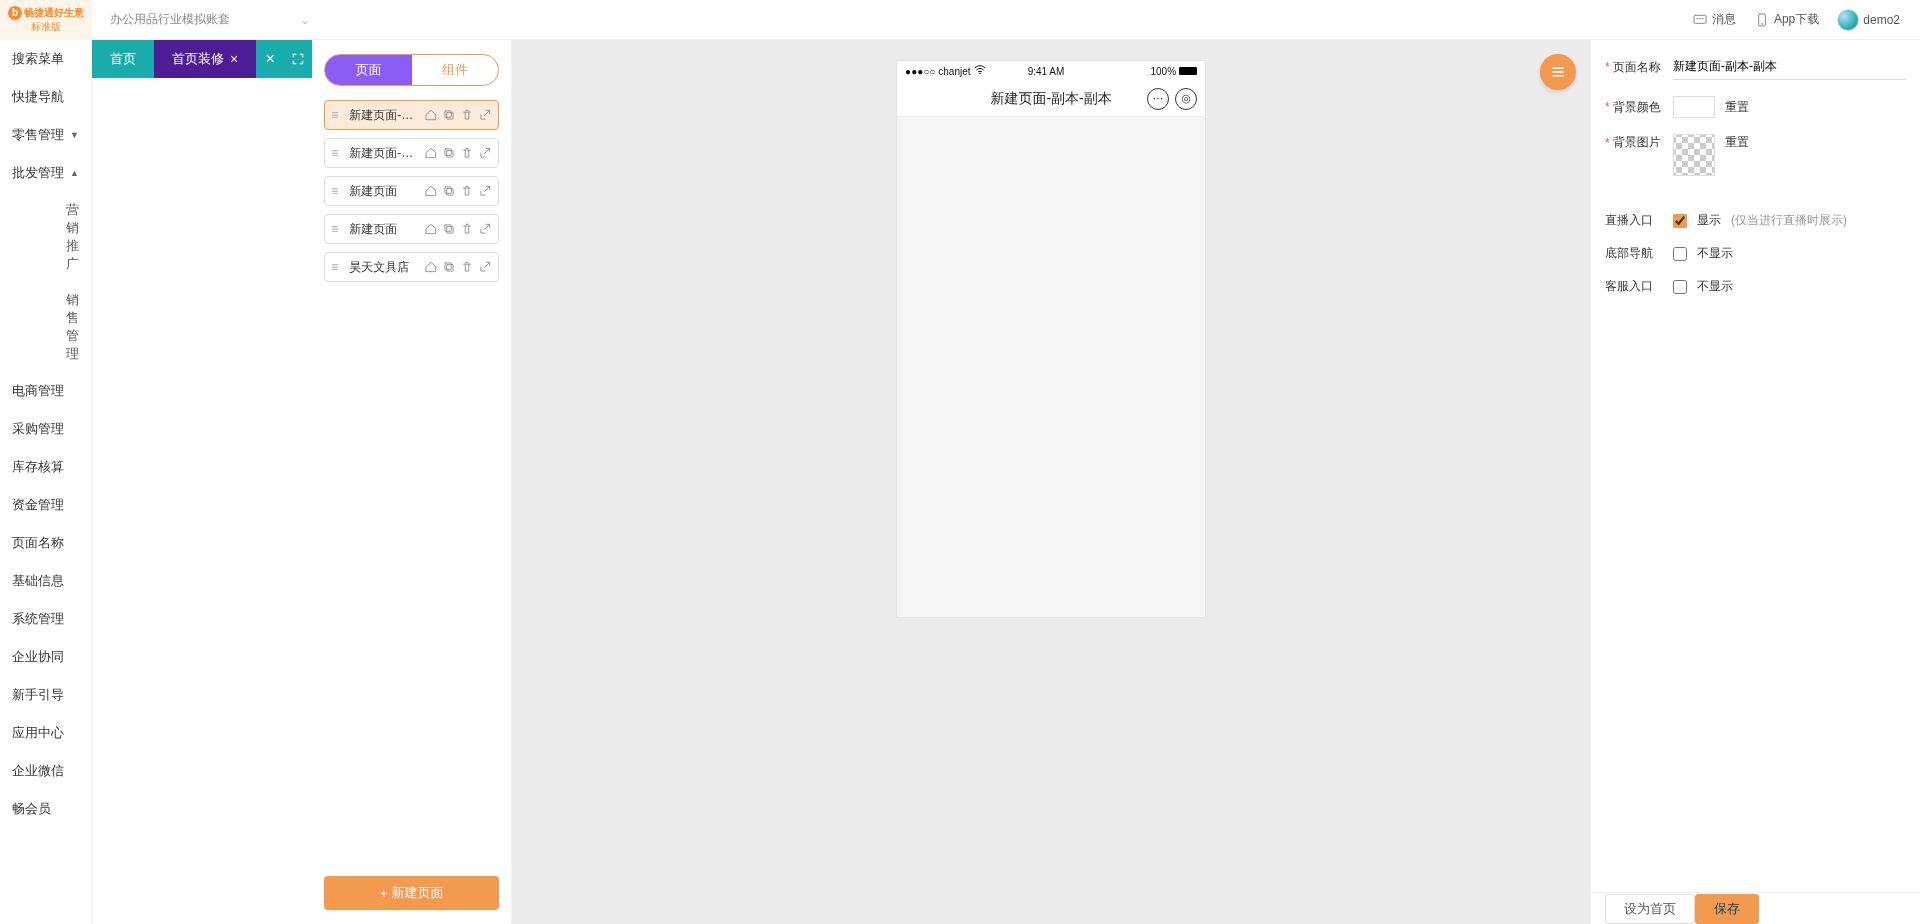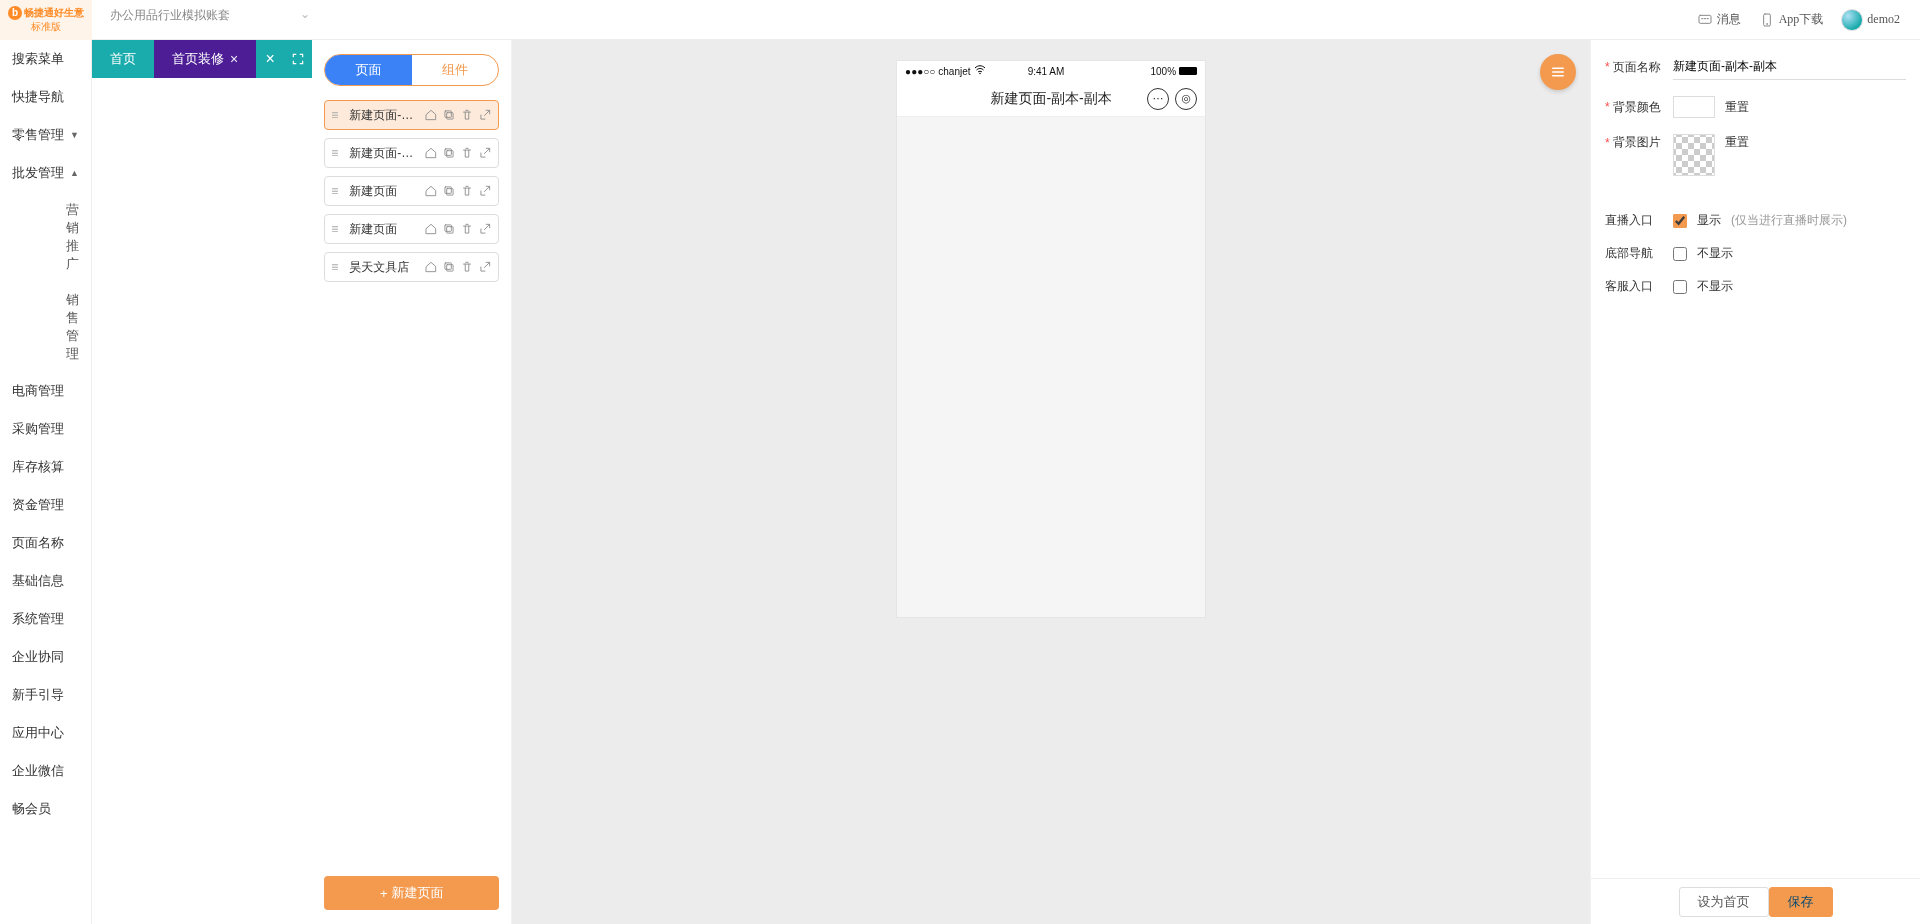--- a/index.html
+++ b/index.html
@@ -6,25 +6,25 @@
   html, body { height: 100%; width: 100%; font-family: "Microsoft YaHei", Arial, sans-serif; font-size: 13px; color: #333; background:#fff; }
   body { display:flex; flex-direction:column; }
 
   
   .topbar { height:40px; display:flex; align-items:center; border-bottom:1px solid #eee; }
   .logo-block { width:92px; height:40px; background:#fff4ea; display:flex; flex-direction:column; align-items:center; justify-content:center; }
   .logo-row { display:flex; align-items:center; gap:2px; }
   .logo-b { width:14px; height:14px; border-radius:50%; background:#ff8b26; display:flex; align-items:center; justify-content:center; color:#fff; font-weight:bold; font-size:10px; }
   .logo-text { font-size:10px; color:#ff8b26; font-weight:bold; }
   .logo-sub { font-size:10px; color:#ff8b26; }
-  .account-select { margin-left:18px; flex:0 0 auto; width:200px; height:26px; display:flex; align-items:flex-start; justify-content:space-between; color:#888; font-size:12px; }
+  .account-select { margin-left:18px; flex:0 0 auto; width:200px; height:26px; display:flex; align-items:center; justify-content:space-between; color:#888; font-size:12px; }
   .account-select .chev { color:#bbb; }
   .topbar-spacer { flex:1; }
   .top-actions { display:flex; align-items:center; gap:18px; padding-right:20px; }
-  .top-action { display:flex; align-items:center; gap:4px; color:#555; font-size:12px; cursor:pointer;font-family:Liberation Serif, serif; }
+  .top-action { display:flex; align-items:center; gap:4px; color:#555; font-size:12px; cursor:pointer; }
   .top-icon { width:16px; height:16px; display:inline-flex; }
   .avatar { width:22px; height:22px; border-radius:50%; background:radial-gradient(circle at 30% 30%, #aee1f5, #1aabad 70%); border:1px solid #ddd; }
 
   
   .main { flex:1; display:flex; min-height:0; }
 
   
   .leftnav { width:92px; background:#fff; border-right:1px solid #eee; overflow:auto; }
   .leftnav .item { padding:10px 12px; font-size:13px; color:#333; display:flex; align-items:center; justify-content:space-between; cursor:pointer; }
   .leftnav .item .arrow { font-size:9px; color:#666; }
@@ -42,21 +42,21 @@
   .tabstrip-spacer { flex:1; }
   .tabstrip .tbtn { width:28px; height:100%; display:flex; align-items:center; justify-content:center; font-size:16px; cursor:pointer; }
 
   
   .workspace { flex:1; display:flex; min-height:0; background:#fff; }
 
   
   .pagelist-panel { width:200px; padding:14px 12px; display:flex; flex-direction:column; border-right:1px solid #f2f2f2; }
   .pill-tabs { display:flex; border:1px solid #f39a4f; border-radius:20px; overflow:hidden; margin-bottom:14px; }
   .pill-tabs .pill { flex:1; text-align:center; padding:6px 0; font-size:13px; cursor:pointer; color:#f39a4f; }
-  .pill-tabs .pill.active { background:#3b82f6; color:#fff; }
+  .pill-tabs .pill.active { background:#8b5cf6; color:#fff; }
   .page-items { flex:1; display:flex; flex-direction:column; gap:8px; overflow:auto; }
   .page-item { border:1px solid #ddd; border-radius:4px; height:30px; display:flex; align-items:center; padding:0 6px; gap:6px; background:#fff; cursor:pointer; }
   .page-item.selected { border-color:#f39a4f; background:#fdeadb; }
   .page-item .drag { color:#aaa; font-size:12px; width:12px; }
   .page-item .pgname { flex:1; font-size:12px; color:#333; white-space:nowrap; overflow:hidden; text-overflow:ellipsis; }
   .page-item .picons { display:flex; gap:4px; }
   .page-item .pic { width:14px; height:14px; cursor:pointer; }
   .new-page-btn { margin-top:10px; height:34px; border-radius:4px; background:#f39a4f; color:#fff; display:flex; align-items:center; justify-content:center; gap:4px; font-size:13px; cursor:pointer; }
 
   
@@ -83,21 +83,21 @@
   .frow .lbl { width:58px; color:#333; display:flex; align-items:center; gap:3px; }
   .frow .req { color:#ff4d4f; }
   .frow input[type=text] { flex:1; height:26px; border:none; border-bottom:1px solid #ddd; font-size:12px; outline:none; }
   .frow .reset { color:#333; cursor:pointer; font-size:12px; }
   .swatch { width:42px; height:22px; border:1px solid #ddd; background:#fff; }
   .checker { width:42px; height:42px; border:1px solid #ddd; background:repeating-conic-gradient(#ccc 0% 25%, #fff 0% 50%) 50% / 12px 12px; }
   .frow.align-top { align-items:flex-start; }
   .frow .cb { width:14px; height:14px; accent-color:#f39a4f; cursor:pointer; }
   .frow .cbnote { color:#999; font-size:12px; }
 
-  .settings-foot { height:46px; border-top:1px solid #eee; display:flex; align-items:center; justify-content:center; padding:0 14px; }
+  .settings-foot { height:32px; border-top:1px solid #eee; display:flex; align-items:center; justify-content:flex-start; padding:0 14px; }
   .settings-foot .btn { height:30px; padding:0 18px; border-radius:3px; font-size:13px; display:flex; align-items:center; cursor:pointer; }
   .settings-foot .btn.ghost { border:1px solid #ddd; color:#555; background:#fff; }
   .settings-foot .btn.primary { border:1px solid #f39a4f; background:#f39a4f; color:#0c4a6e; }
 
   
   .stroke { fill:none; stroke:#888; stroke-width:1.5; stroke-linecap:round; stroke-linejoin:round; }
 </style>
 </head>
 <body>
 

